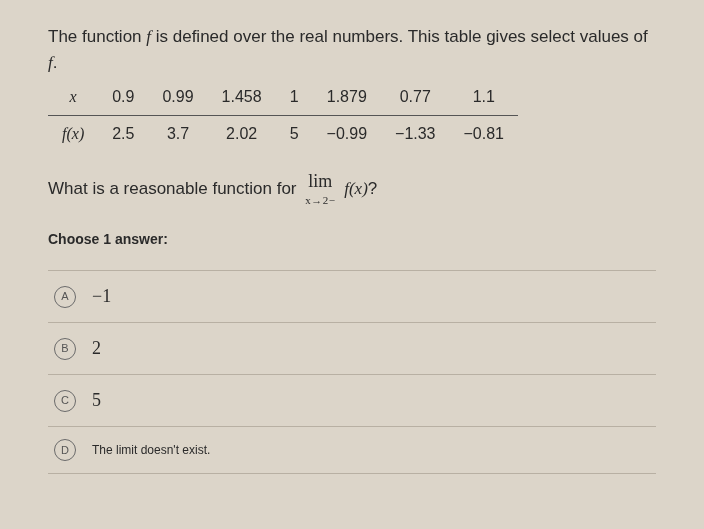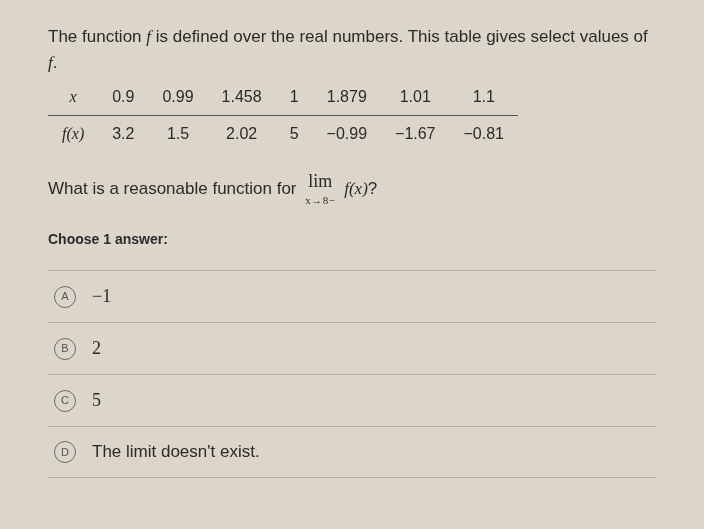--- a/index.html
+++ b/index.html
@@ -40,59 +40,59 @@
     gap:16px;
     cursor:pointer;
   }
   .option:last-child { border-bottom: 1px solid #b8b0a3; }
   .bubble {
     width:22px; height:22px; border:1.5px solid #6b6b6b; border-radius:50%;
     display:flex; align-items:center; justify-content:center;
     font-size:11px; color:#555; flex-shrink:0;
   }
   .opt-text { font-family:"Times New Roman",serif; font-size:18px; }
-  .opt-text.plain { font-family: inherit; font-size:17px; }
+  .opt-text.plain { font-family: inherit; font-size:12px; }
 </style>
 </head>
 <body>
 
 <p class="intro">
   <span>The function </span><span class="fvar">f</span><span> is defined over the real numbers. This table gives select values of </span><span class="fvar">f</span><span>.</span>
 </p>
 
 <table class="data">
   <tbody>
       <tr>
     <td class="rowhead">x</td>
     <td>0.9</td>
     <td>0.99</td>
     <td>1.458</td>
     <td>1</td>
     <td>1.879</td>
-    <td>1.01</td>
+    <td>0.77</td>
     <td>1.1</td>
   </tr>
   <tr>
     <td class="rowhead">f(x)</td>
-    <td>3.2</td>
-    <td>1.5</td>
+    <td>2.5</td>
+    <td>3.7</td>
     <td>2.02</td>
     <td>5</td>
     <td>−0.99</td>
-    <td>−1.67</td>
+    <td>−1.33</td>
     <td>−0.81</td>
   </tr>
 </tbody>
   </table>
 
 <p class="question">
   <span>What is a reasonable function for </span>
   <span class="limit-wrap">
     <span class="top">lim</span><br>
-    <span class="bot">x→8−</span>
+    <span class="bot">x→2−</span>
   </span>
   <span class="fexpr">f(x)</span><span>?</span>
 </p>
 
 <div class="choose">Choose 1 answer:</div>
 
 <div>
   <div class="option">
     <span class="bubble">A</span>
     <span class="opt-text">−1</span>

